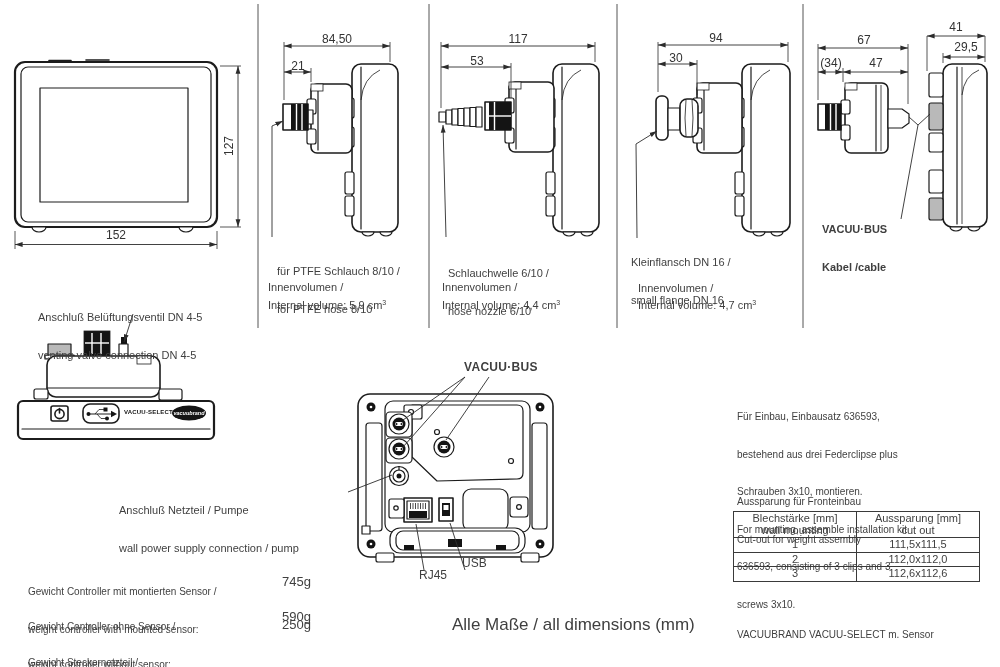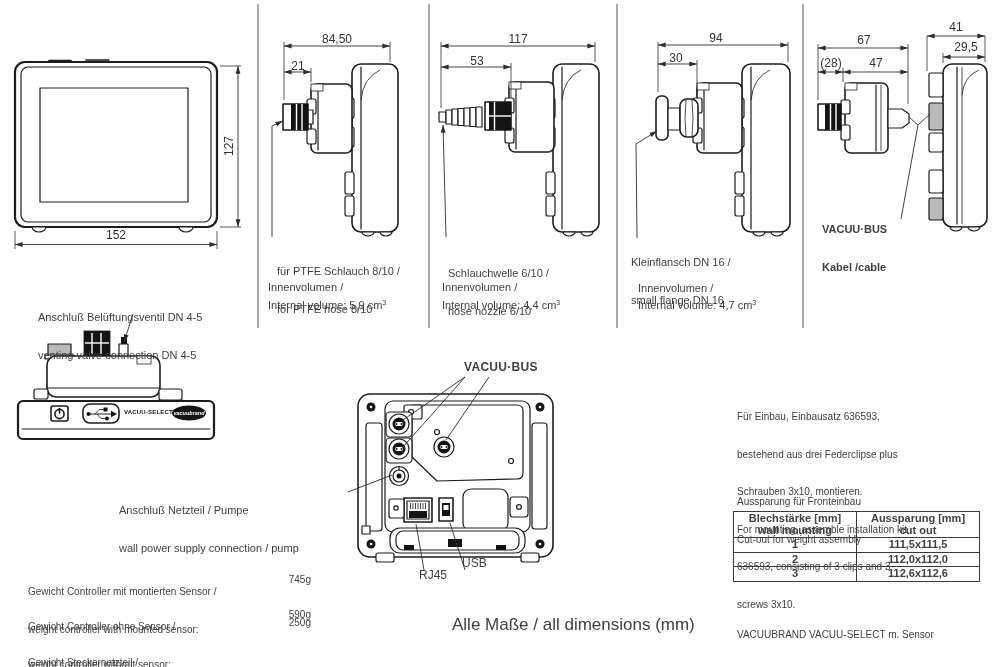--- a/index.html
+++ b/index.html
@@ -8,26 +8,26 @@
     font-family:"Liberation Sans", sans-serif; color:#3f3f3f; overflow:hidden;
   }
   #lineart { position:absolute; left:0; top:0; }
   .t  { position:absolute; font-size:10px; line-height:12.5px; white-space:pre; }
   .cap{ position:absolute; font-size:11px; line-height:12.8px; white-space:pre; }
   .dim{ position:absolute; font-size:12px; transform:translateX(-50%); white-space:nowrap; color:#333; }
   .dim-rot{ position:absolute; font-size:12px; color:#333; transform:translate(-50%,-50%) rotate(-90deg); white-space:nowrap; }
   .bold{ font-weight:bold; }
   .semibold{ font-weight:600; letter-spacing:.3px; }
   .sup{ font-size:7px; vertical-align:4px; }
-  .val{ position:absolute; font-size:10px; transform:translateX(-100%); white-space:nowrap; }
+  .val{ position:absolute; font-size:13px; transform:translateX(-100%); white-space:nowrap; }
   .tiny-brand{ position:absolute; font-size:6px; font-weight:bold; letter-spacing:.2px; color:#111; }
   .logo-text{ position:absolute; font-size:5.5px; font-style:italic; font-weight:bold; color:#fff; transform:translate(-50%,-50%); }
   .cutout-table{ position:absolute; left:733px; top:511px; border-collapse:collapse; table-layout:fixed; }
   .cutout-table th, .cutout-table td{
-    border:1.2px solid #3a3a3a; font-weight:bold; font-size:11px; line-height:11.5px;
+    border:1.2px solid #3a3a3a; font-weight:normal; font-size:11px; line-height:11.5px;
     text-align:center; padding:1px 2px; color:#3f3f3f;
   }
   .cutout-table th{ width:118px; }
   .cutout-table td{ height:11px; }
   
   .ln   { fill:none; stroke:#1c1c1c; stroke-width:1.2; stroke-linejoin:round; stroke-linecap:round; }
   .ln15 { fill:none; stroke:#1c1c1c; stroke-width:1.6; stroke-linejoin:round; stroke-linecap:round; }
   .ln2  { fill:none; stroke:#1c1c1c; stroke-width:2.2; stroke-linejoin:round; stroke-linecap:round; }
   .thin { fill:none; stroke:#1c1c1c; stroke-width:0.8; }
   .w    { fill:#ffffff; }
@@ -337,21 +337,21 @@
 
   <div class="dim" style="left:116px;top:228px">152</div>
   <div class="dim-rot" style="left:229px;top:146px">127</div>
   <div class="dim" style="left:337px;top:32px">84,50</div>
   <div class="dim" style="left:298px;top:59px">21</div>
   <div class="dim" style="left:518px;top:32px">117</div>
   <div class="dim" style="left:477px;top:54px">53</div>
   <div class="dim" style="left:716px;top:31px">94</div>
   <div class="dim" style="left:676px;top:51px">30</div>
   <div class="dim" style="left:864px;top:33px">67</div>
-  <div class="dim" style="left:831px;top:56px">(28)</div>
+  <div class="dim" style="left:831px;top:56px">(34)</div>
   <div class="dim" style="left:876px;top:56px">47</div>
   <div class="dim" style="left:956px;top:20px">41</div>
   <div class="dim" style="left:966px;top:40px">29,5</div>
 
   <div class="cap" style="left:277px;top:239px">
     <div>für PTFE Schlauch 8/10 /</div>
     <div>for PTFE hose 8/10</div>
   </div>
   <div class="cap" style="left:268px;top:281px">Innenvolumen /</div>
   <div class="cap" style="left:268px;top:297px"><span>Internal volume: 5,9 cm</span><span class="sup">3</span></div>

